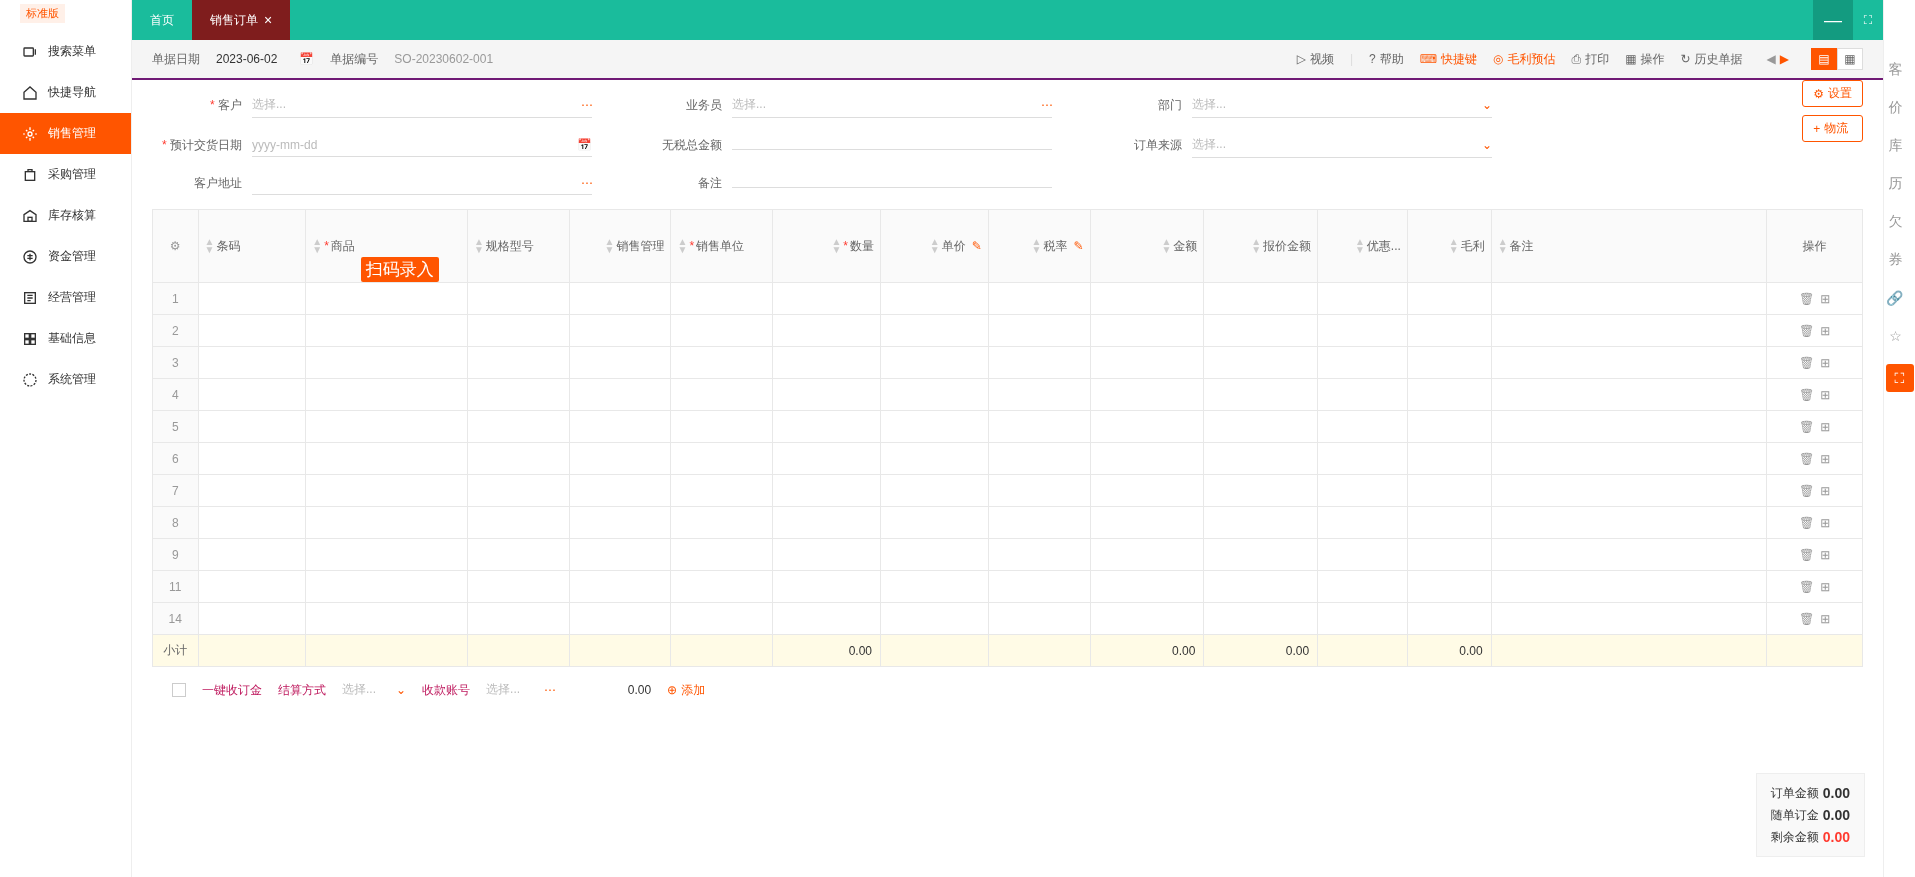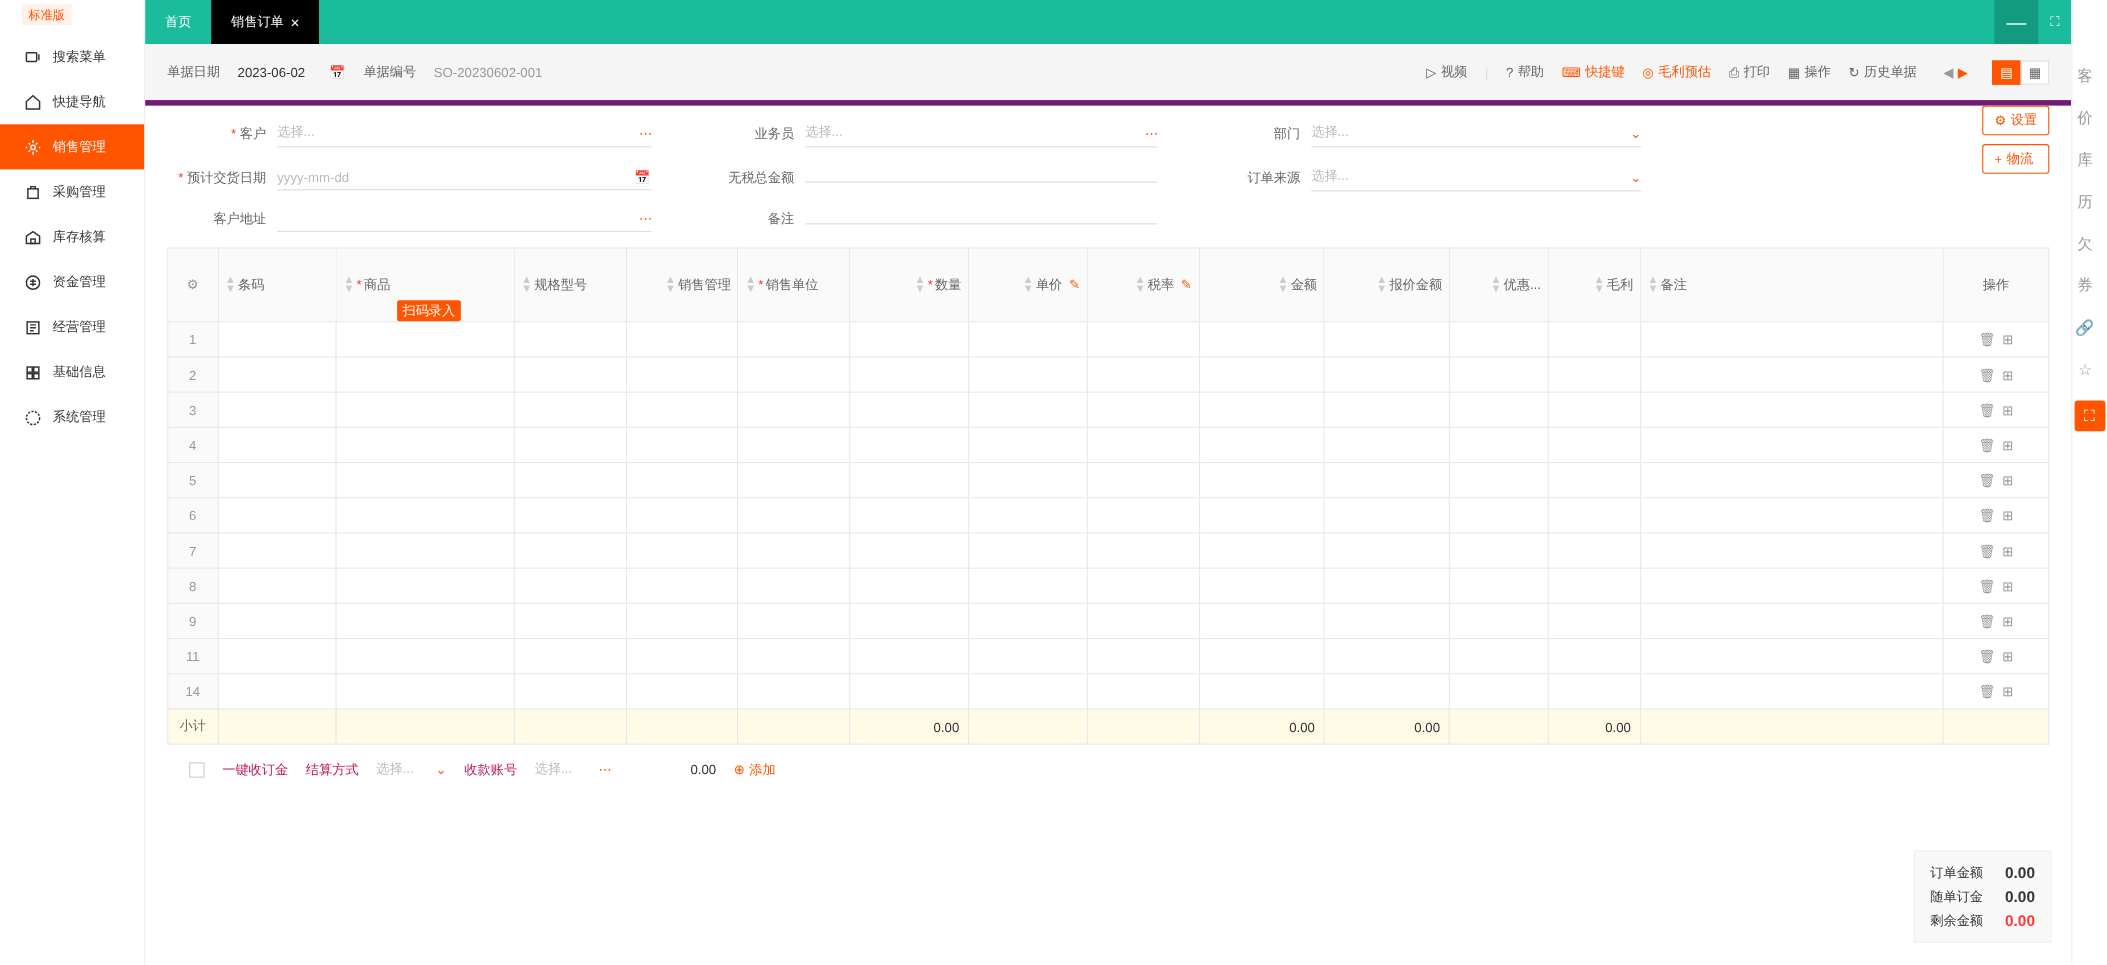--- a/index.html
+++ b/index.html
@@ -12,28 +12,28 @@
     .sidebar-item { display: flex; align-items: center; padding: 12px 0 12px 22px; color: #333; cursor: pointer; }
     .sidebar-item.active { background: #ff5500; color: #fff; }
     .sidebar-icon { width: 16px; height: 16px; margin-right: 10px; display: inline-flex; align-items: center; justify-content: center; flex-shrink: 0; }
     
     
     .main { flex: 1; display: flex; flex-direction: column; }
     
     
     .tabs-bar { background: #1abc9c; height: 40px; display: flex; align-items: stretch; }
     .tab { display: flex; align-items: center; padding: 0 18px; color: #fff; cursor: pointer; position: relative; }
-    .tab.active { background: #000000; }
+    .tab.active { background: #7f1d1d; }
     .tab-close { margin-left: 6px; font-size: 14px; cursor: pointer; }
     .tabs-bar .spacer { flex: 1; }
     .tabs-minimize { width: 40px; display: flex; align-items: center; justify-content: center; background: #139b80; cursor: pointer; color: #fff; font-size: 18px; }
     .tabs-expand { width: 30px; display: flex; align-items: center; justify-content: center; color: #fff; cursor: pointer; }
     
     
-    .toolbar { background: #f5f5f5; height: 56px; display: flex; align-items: center; padding: 0 20px; border-bottom: 5px solid #701a75; }
+    .toolbar { background: #f5f5f5; height: 40px; display: flex; align-items: center; padding: 0 20px; border-bottom: 2px solid #701a75; }
     .toolbar-left { display: flex; align-items: center; gap: 16px; }
     .toolbar-label { color: #666; }
     .toolbar-value { color: #333; }
     .toolbar-date-icon { color: #ff5500; margin-left: 6px; }
     .toolbar-right { margin-left: auto; display: flex; align-items: center; gap: 16px; color: #666; }
     .toolbar-btn { display: inline-flex; align-items: center; gap: 4px; cursor: pointer; }
     .toolbar-nav { display: flex; align-items: center; gap: 4px; margin-left: 8px; }
     .nav-arrow { color: #999; cursor: pointer; font-size: 12px; }
     .view-toggle { display: flex; margin-left: 6px; }
     .view-btn { width: 26px; height: 22px; border: 1px solid #ddd; display: flex; align-items: center; justify-content: center; cursor: pointer; background: #fff; }
@@ -59,39 +59,39 @@
     
     
     .grid-wrap { margin-top: 6px; position: relative; }
     .grid { width: 100%; border-collapse: collapse; table-layout: fixed; }
     .grid th, .grid td { border: 1px solid #e8e8e8; padding: 0; height: 32px; font-size: 12px; }
     .grid th { background: #fafafa; color: #666; font-weight: normal; position: relative; }
     .grid th .th-inner { display: flex; align-items: center; justify-content: flex-start; padding: 0 6px; gap: 2px; }
     .grid th .th-inner.right { justify-content: flex-end; }
     .th-req { color: #ff3b30; }
     .sort-icon { color: #ccc; font-size: 10px; line-height: 8px; display: flex; flex-direction: column; }
-    .scan-badge { background: #ff5500; color: #fff; padding: 1px 5px; font-size: 12px; border-radius: 2px; margin-left: 4px; margin-top: 47px; }
+    .scan-badge { background: #ff5500; color: #fff; padding: 1px 5px; font-size: 17px; border-radius: 2px; margin-left: 4px; margin-top: 47px; }
     .edit-badge { color: #ff5500; margin-left: 4px; }
     .grid td.row-num { text-align: center; color: #999; background: #fafafa; }
     .grid td.ops { text-align: center; }
     .op-icon { color: #999; margin: 0 3px; cursor: pointer; }
     .subtotal-row td { background: #fffbe6; }
     .subtotal-row .label { text-align: center; color: #666; }
     .subtotal-row .val { text-align: right; padding-right: 8px; }
     
     
     .footer { display: flex; align-items: center; padding: 14px 20px; gap: 16px; }
     .checkbox { width: 14px; height: 14px; border: 1px solid #ccc; display: inline-block; }
     .footer .form-label2 { color: #be185d; }
     .footer .sel { color: #bbb; border-bottom: 1px solid transparent; display: inline-flex; align-items: center; gap: 20px; }
     .footer .amt { color: #333; min-width: 80px; text-align: right; }
     .add-link { color: #ff5500; cursor: pointer; display: inline-flex; align-items: center; gap: 4px; }
     
     .summary { position: fixed; right: 50px; bottom: 20px; background: #f9f9f9; border: 1px solid #eee; padding: 8px 14px; }
-    .summary-row { display: flex; justify-content: space-between; gap: 20px; line-height: 22px; }
+    .summary-row { display: flex; justify-content: space-between; gap: 4px; line-height: 22px; }
     .summary-row .sv { font-size: 14px; font-weight: bold; }
     .summary-row .sv.red { color: #ff3b30; }
     
     
     .right-rail { width: 32px; background: #fff; border-left: 1px solid #eee; display: flex; flex-direction: column; align-items: center; padding-top: 60px; gap: 18px; flex-shrink: 0; }
     .rail-icon { width: 20px; height: 20px; color: #999; cursor: pointer; display: flex; align-items: center; justify-content: center; font-size: 14px; }
     .rail-icon.active { background: #ff5500; color: #fff; width: 28px; height: 28px; border-radius: 3px; }
     
     svg { width: 100%; height: 100%; }
   </style>

